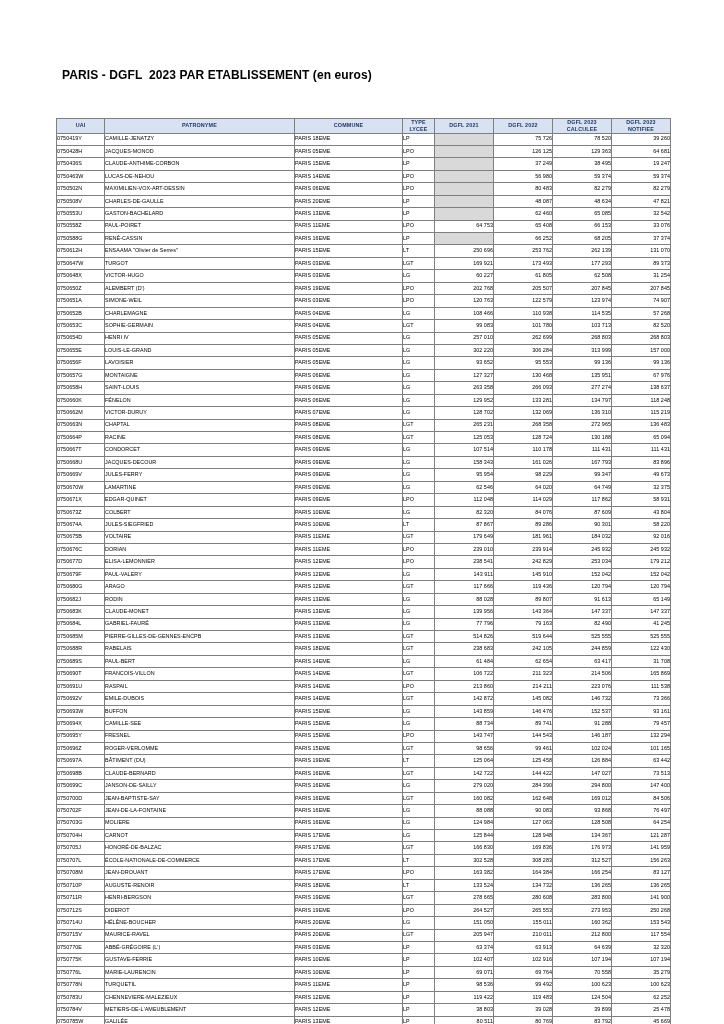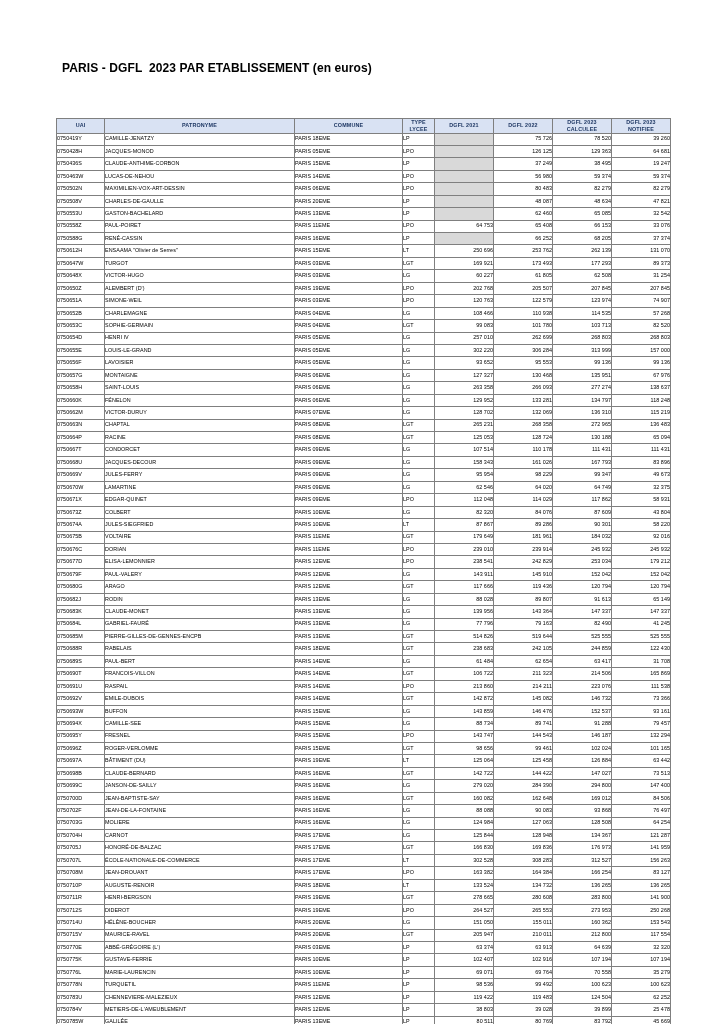--- a/index.html
+++ b/index.html
@@ -16,21 +16,21 @@
   }
   .page {
     position: relative;
     width: 724px;
     height: 1024px;
     box-sizing: border-box;
   }
   .doc-title {
     position: absolute;
     left: 62px;
-    top: 61px;
+    top: 68px;
     font-size: 12px;
     font-weight: bold;
     letter-spacing: 0.1px;
     white-space: pre;
   }
   .table-wrap {
     position: absolute;
     left: 56px;
     top: 118px;
     width: 614px;

